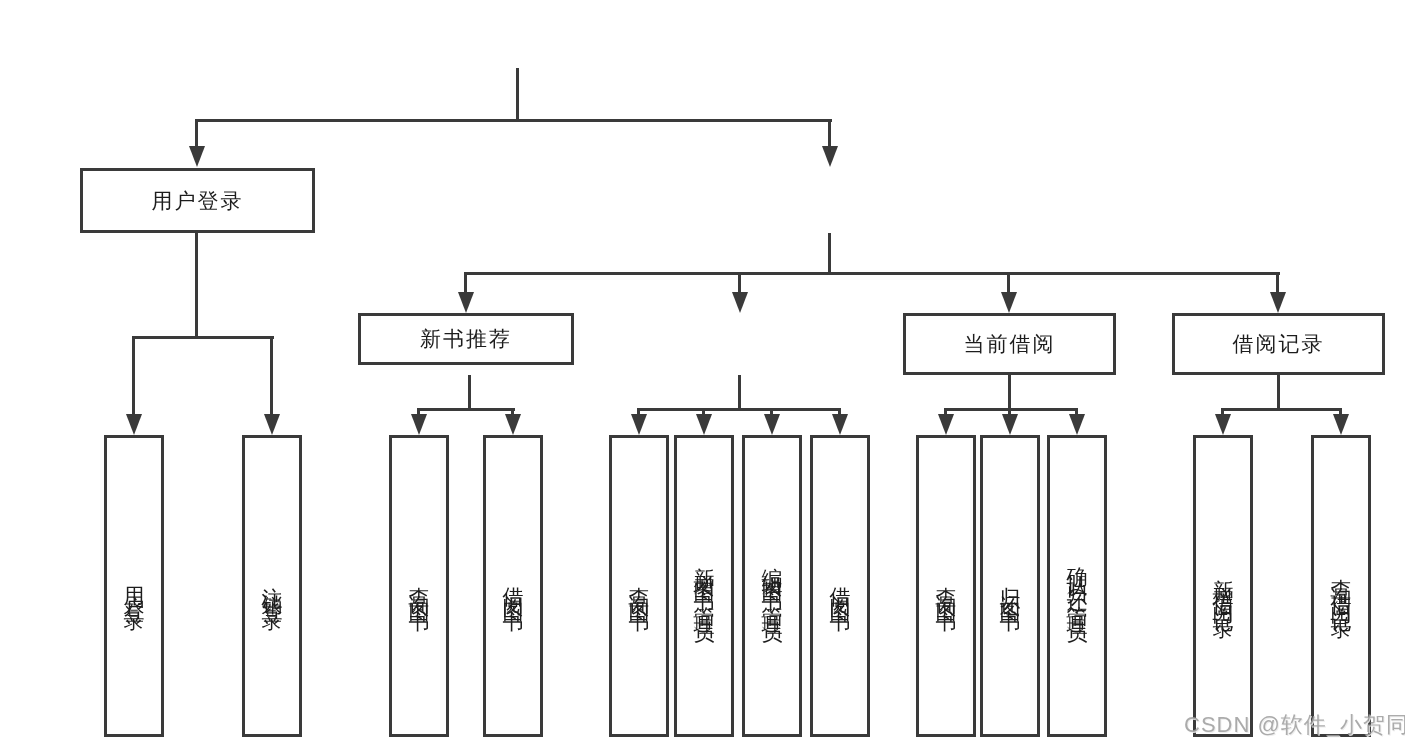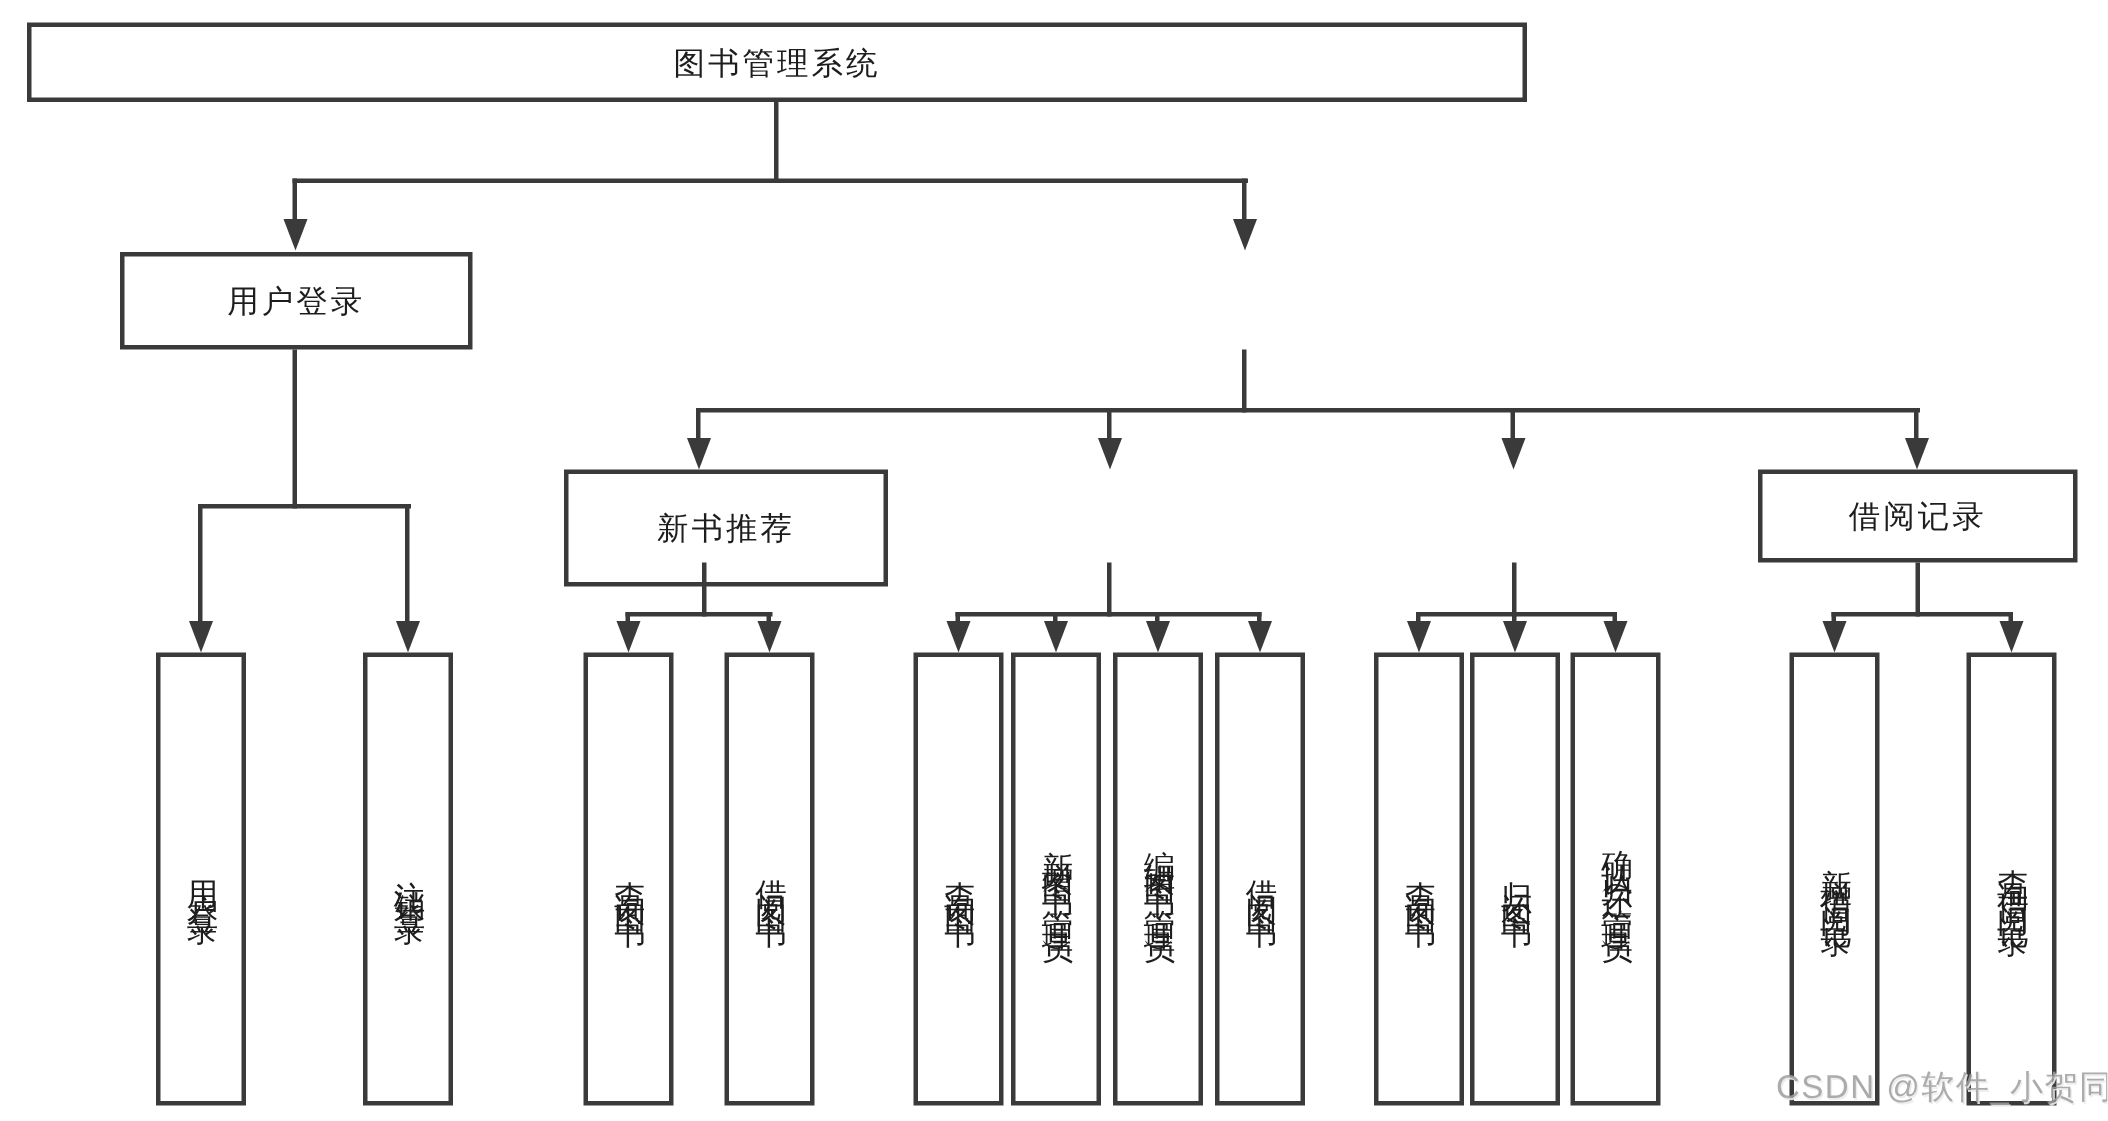--- a/index.html
+++ b/index.html
@@ -61,21 +61,20 @@
     text-shadow: 1px 1px 0 rgba(235, 235, 235, 0.9);
     white-space: nowrap;
     letter-spacing: 1px;
   }
 </style>
 </head>
 <body>
 
 <div class="canvas">
 
-  <div class="box" style="left:18px; top:15px; width:1000px; height:53px;">图书管理系统</div>
 
   <div class="vline" style="left:516px; top:68px; height:53px;"></div>
   <div class="hline" style="left:195px; top:119px; width:637px;"></div>
   <div class="vline" style="left:195px; top:119px; height:29px;"></div>
   <div class="arrow" style="left:189px; top:146px;"></div>
   <div class="vline" style="left:828px; top:119px; height:29px;"></div>
   <div class="arrow" style="left:822px; top:146px;"></div>
 
   <div class="box" style="left:80px; top:168px; width:235px; height:65px;">用户登录</div>
 
@@ -90,21 +89,22 @@
   <div class="hline" style="left:464px; top:272px; width:816px;"></div>
   <div class="vline" style="left:464px; top:272px; height:22px;"></div>
   <div class="arrow" style="left:458px; top:292px;"></div>
   <div class="vline" style="left:738px; top:272px; height:22px;"></div>
   <div class="arrow" style="left:732px; top:292px;"></div>
   <div class="vline" style="left:1007px; top:272px; height:22px;"></div>
   <div class="arrow" style="left:1001px; top:292px;"></div>
   <div class="vline" style="left:1276px; top:272px; height:22px;"></div>
   <div class="arrow" style="left:1270px; top:292px;"></div>
 
-  <div class="box" style="left:376px; top:313px; width:216px; height:78px;">新书推荐</div>
+  <div class="box" style="left:358px; top:313px; width:216px; height:52px;">新书推荐</div>
+  <div class="box" style="left:903px; top:313px; width:213px; height:62px;">当前借阅</div>
   <div class="box" style="left:1172px; top:313px; width:213px; height:62px;">借阅记录</div>
 
   <div class="vline" style="left:468px; top:375px; height:36px;"></div>
   <div class="hline" style="left:417px; top:408px; width:98px;"></div>
   <div class="vline" style="left:417px; top:408px; height:9px;"></div>
   <div class="arrow" style="left:411px; top:414px;"></div>
   <div class="vline" style="left:511px; top:408px; height:9px;"></div>
   <div class="arrow" style="left:505px; top:414px;"></div>
 
   <div class="vline" style="left:738px; top:375px; height:36px;"></div>

